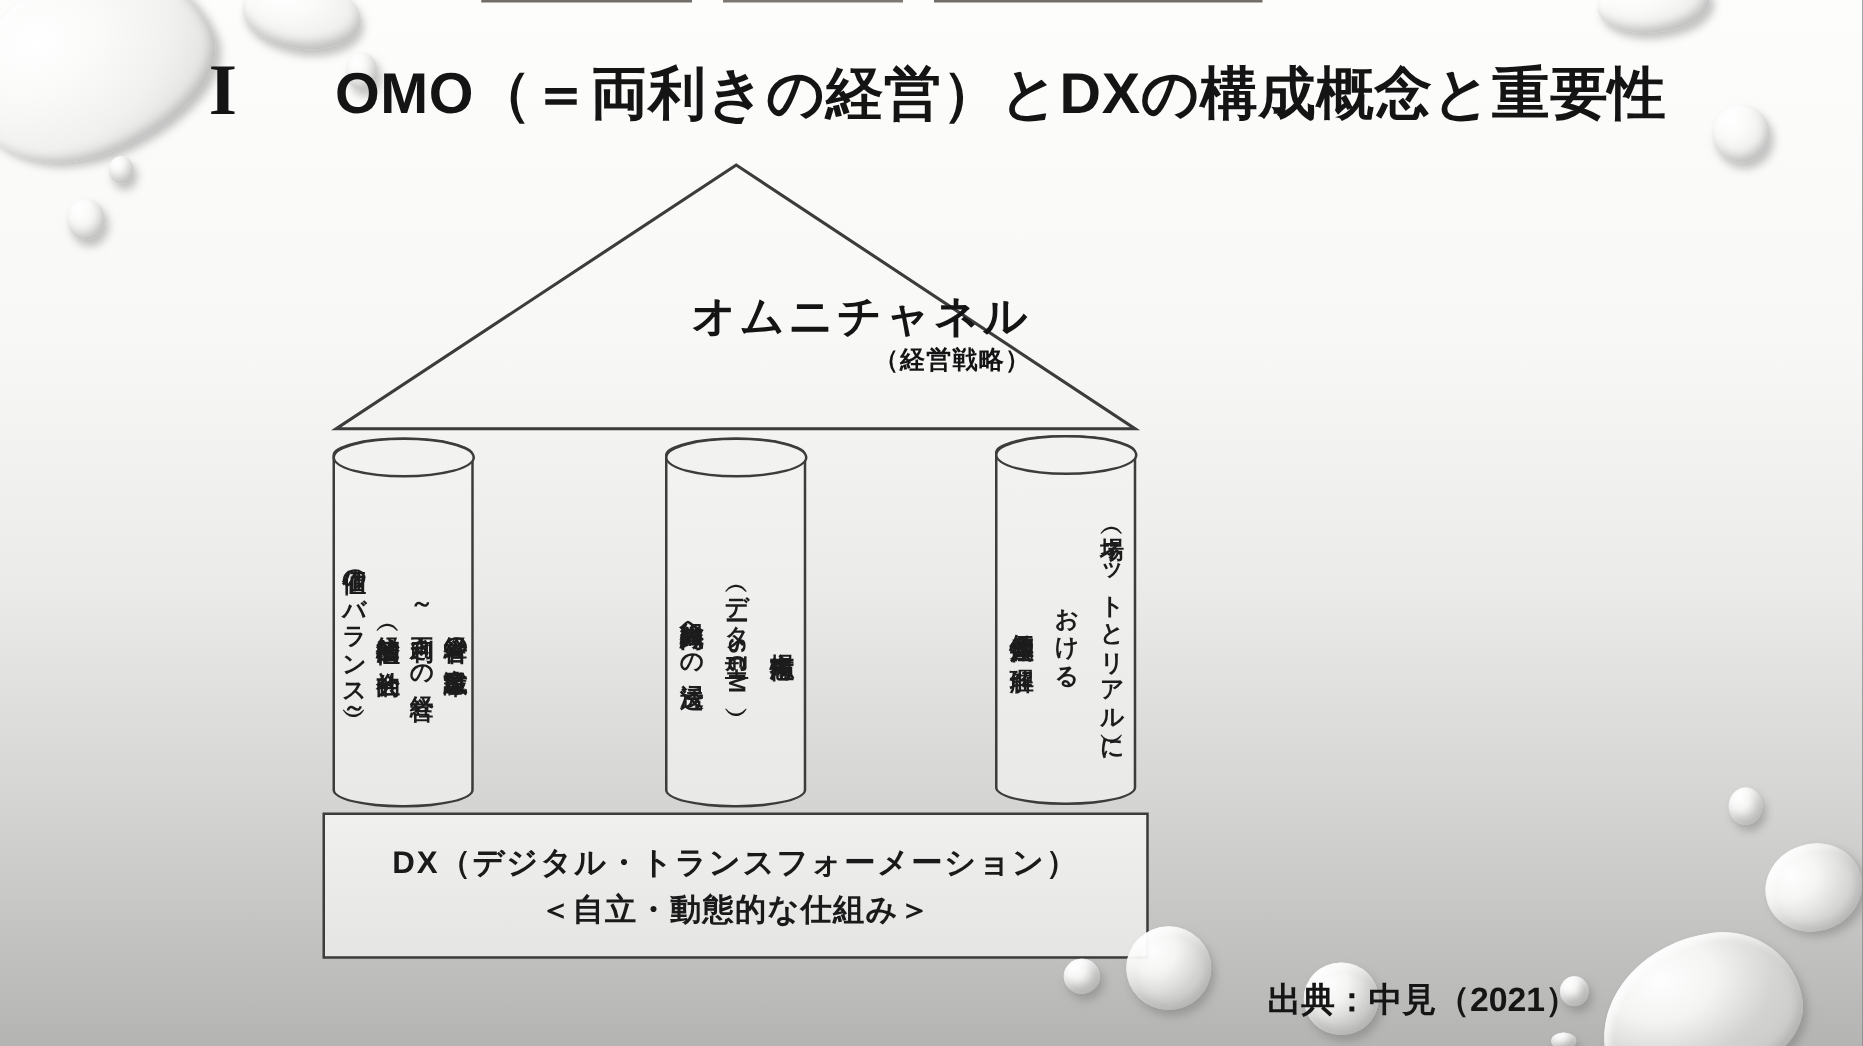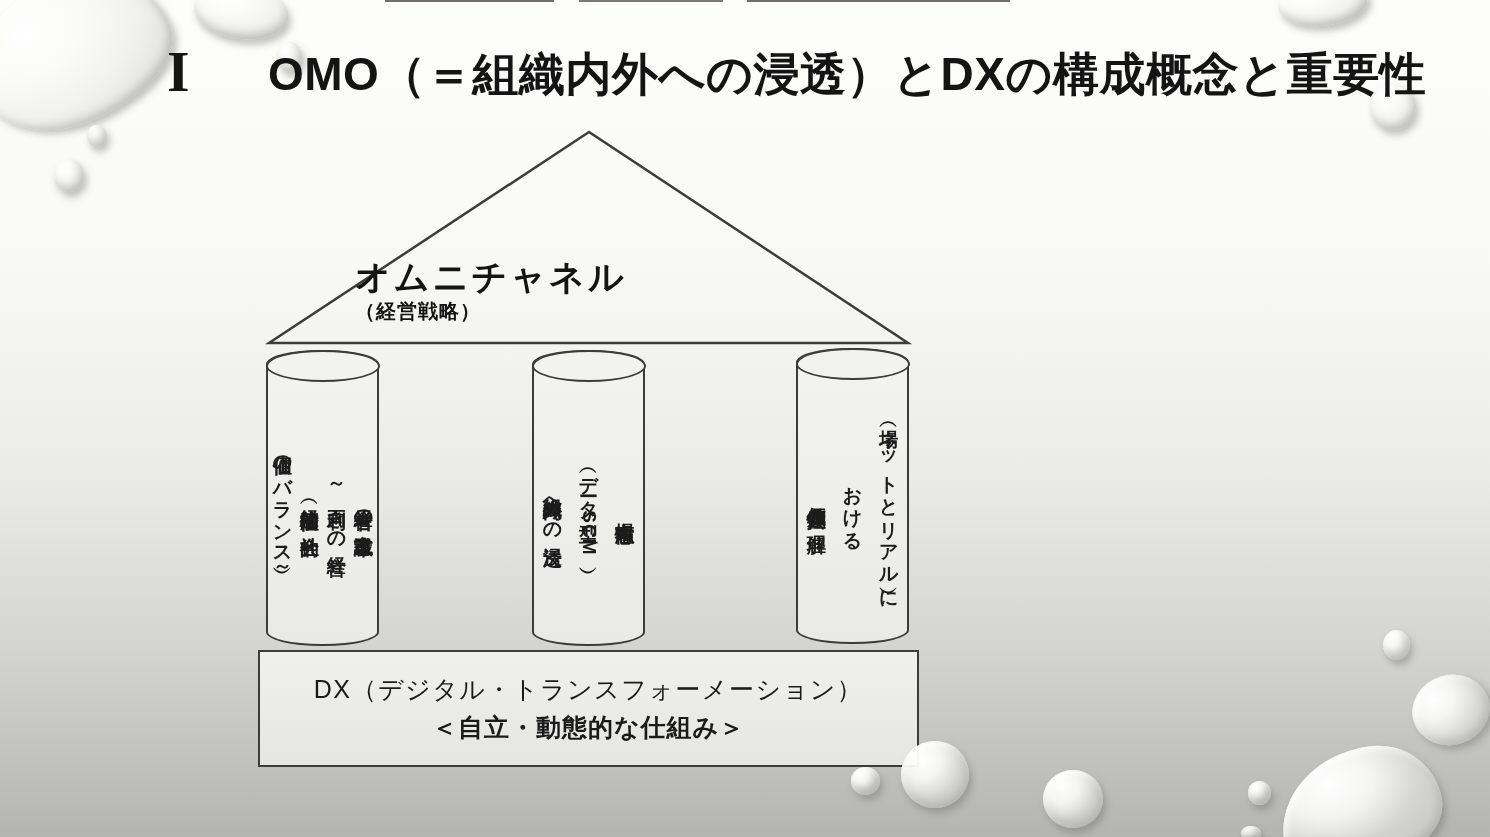--- a/index.html
+++ b/index.html
@@ -28,22 +28,22 @@
     position:absolute; left:167px; top:38px; z-index:4;
     font-family:"Liberation Serif","DejaVu Serif",serif;
     font-size:58px; font-weight:600; color:var(--text,#141414);
   }
   .page-title {
     position:absolute; left:268px; top:44px; z-index:4; white-space:nowrap;
     font-size:46px; font-weight:600; letter-spacing:.5px; color:var(--text,#141414);
   }
   
   .roof-svg { position:absolute; left:255px; top:120px; z-index:2; }
-  .roof-label { position:absolute; left:355px; width:470px; text-align:left; z-index:2;
-    font-weight:700; color:var(--text,#141414); white-space:nowrap;margin-top:24px; }
+  .roof-label { position:absolute; left:355px; width:470px; text-align:right; z-index:2;
+    font-weight:700; color:var(--text,#141414); white-space:nowrap; }
   .roof-label.l1 { top:230px; font-size:35px; letter-spacing:3px; }
   .roof-label.l2 { top:274px; font-size:20px; letter-spacing:1px; }
 
   .pillar {
     position:absolute; z-index:2; width:113px; height:296px;
     border:2.5px solid var(--outline,#3c3c3c);
     border-radius:55px/14px;
     background:linear-gradient(180deg,#f3f3f2,var(--shape-fill,#e9e9e8));
   }
   .pillar::before {
@@ -64,21 +64,21 @@
   .p-center { left:532px; top:350px; }
   .p-right  { left:796px; top:348px; }
 
   .dx-box {
     position:absolute; left:258px; top:650px; width:661px; height:117px; z-index:2;
     border:2.5px solid var(--outline,#3c3c3c);
     background:linear-gradient(180deg,#f0f0ef,#e5e5e4);
     display:flex; flex-direction:column; align-items:center; justify-content:center; gap:5px;
     color:#1a1a1a;
   }
-  .dx-line1 { font-size:25px; font-weight:400; letter-spacing:1.5px; white-space:nowrap; }
+  .dx-line1 { font-size:25px; font-weight:700; letter-spacing:1.5px; white-space:nowrap; }
   .dx-line2 { font-size:25px; font-weight:600; letter-spacing:1px; white-space:nowrap;text-align:center; }
 
   .citation {
     position:absolute; left:1014px; top:782px; z-index:5;
     font-size:27px; font-weight:700; color:#151515; white-space:nowrap;
   }
 </style>
 </head>
 <body>
 
@@ -96,21 +96,21 @@
   <div class="drop" style="left:1383px;top:630px;width:27px;height:30px;"></div>
   <div class="drop" style="left:1412px;top:675px;width:78px;height:70px;transform:rotate(-18deg);"></div>
   <div class="drop" style="left:1280px;top:748px;width:162px;height:115px;transform:rotate(-8deg);border-radius:60% 40% 45% 55%/70% 55% 45% 30%;"></div>
   <div class="drop" style="left:1248px;top:781px;width:23px;height:24px;"></div>
   <div class="drop" style="left:901px;top:741px;width:68px;height:67px;"></div>
   <div class="drop" style="left:851px;top:767px;width:29px;height:28px;"></div>
   <div class="drop" style="left:1043px;top:770px;width:60px;height:58px;z-index:4;"></div>
   <div class="drop" style="left:1241px;top:826px;width:20px;height:14px;"></div>
 
   <div class="section-num">I</div>
-  <div class="page-title">OMO（＝組織内外への浸透）とDXの構成概念と重要性</div>
+  <div class="page-title">OMO（＝両利きの経営）とDXの構成概念と重要性</div>
 
   <svg class="roof-svg" width="665" height="230" viewBox="0 0 665 230">
     <polygon points="334,12 14,223 653,223" fill="none" stroke="#3c3c3c" stroke-width="2.5"></polygon>
   </svg>
   <div class="roof-label l1">オムニチャネル</div>
   <div class="roof-label l2">（経営戦略）</div>
 
   <div class="pillar p-left">
     <div class="pillar-text-wrap">
       <div class="pillar-text lh-narrow">
@@ -140,14 +140,15 @@
         <div>価値共創性の理解</div>
       </div>
     </div>
   </div>
 
   <div class="dx-box">
     <div class="dx-line1">DX（デジタル・トランスフォーメーション）</div>
     <div class="dx-line2">＜自立・動態的な仕組み＞</div>
   </div>
 
+  <div class="citation">出典：中見（2021）</div>
 
 </div>
 
 </body></html>

